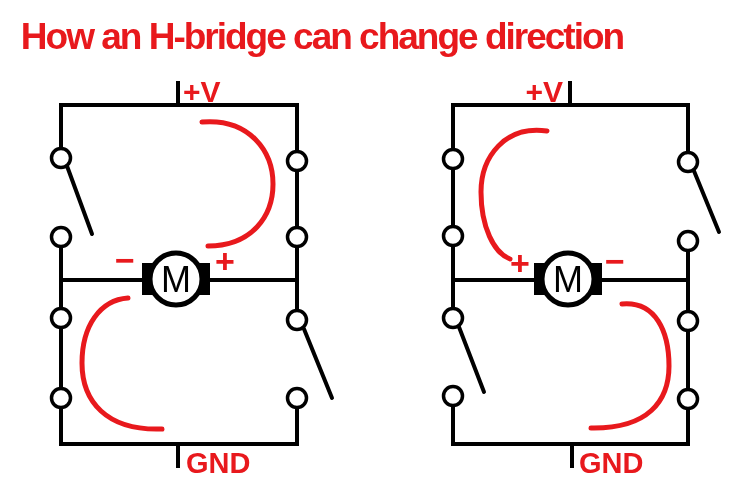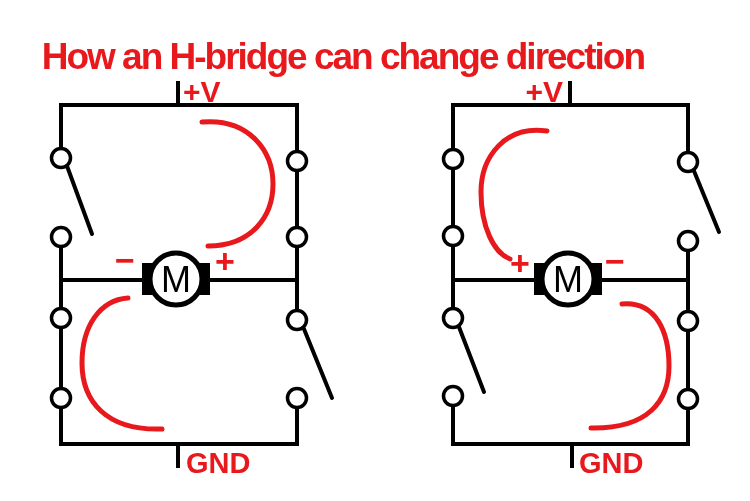--- a/index.html
+++ b/index.html
@@ -10,22 +10,22 @@
   * { margin: 0; padding: 0; box-sizing: border-box; }
   html, body {
     width: 750px; height: 501px;
     background: var(--background);
     font-family: "Liberation Sans", sans-serif;
     overflow: hidden;
   }
   .stage { position: relative; width: 750px; height: 501px; background: var(--background); }
   .page-title {
     position: absolute;
-    top: 36px; left: 0; width: 644px;
-    text-align: right;
+    top: 16px; left: 0; width: 644px;
+    text-align: center;
     font-family: "Liberation Sans", sans-serif;
     font-size: 37px;
     font-weight: 700;
     letter-spacing: -2px;
     color: var(--accent-red);
     white-space: nowrap;
   }
   svg.diagram { position: absolute; left: 0; top: 0; }
   .wire   { stroke: var(--wire-black); stroke-width: 4; fill: none; stroke-linejoin: miter; }
   .blade  { stroke: var(--wire-black); stroke-width: 4; fill: none; stroke-linecap: round; }

